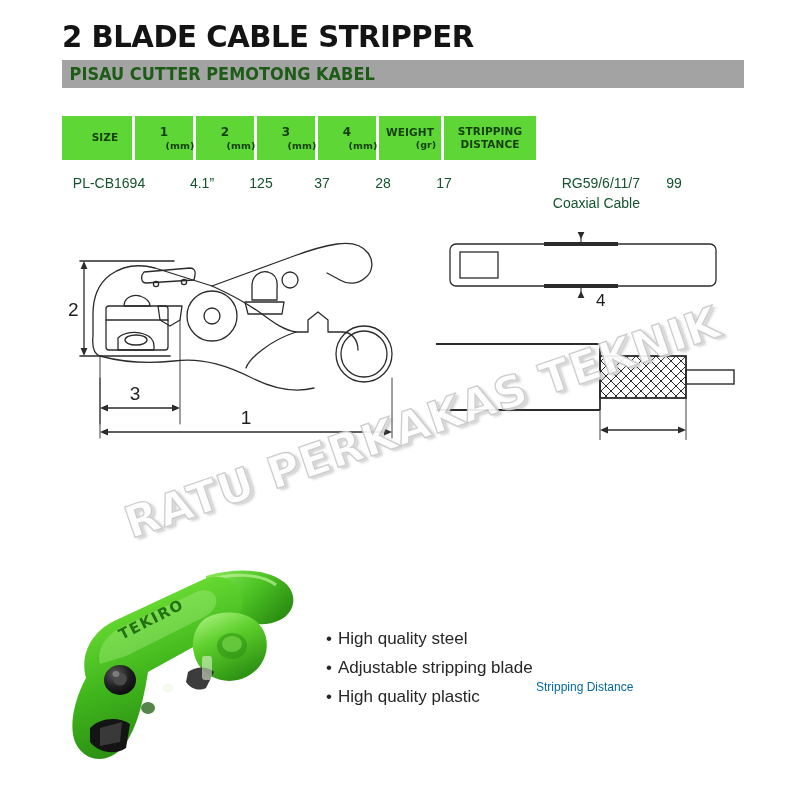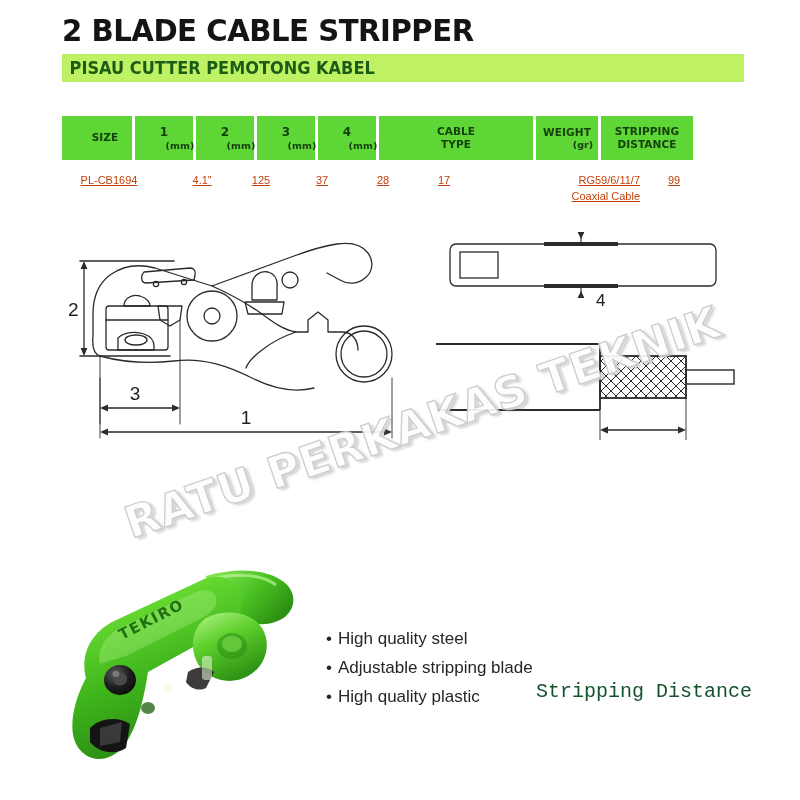--- a/index.html
+++ b/index.html
@@ -18,37 +18,37 @@
 
   .sheet {
     position: absolute;
     inset: 0;
   }
 
   
   .title-wrap {
     position: absolute;
     left: 62px;
-    top: 14px;
+    top: 20px;
     width: 690px;
   }
   .main-title {
     font-family: "DejaVu Sans", sans-serif;
     font-weight: 700;
     font-size: 31px;
     letter-spacing: -0.5px;
     color: #141414;
     line-height: 1.05;
     transform: scaleX(0.94);
     transform-origin: left center;
     white-space: nowrap;
   }
   .subtitle-bar {
     margin-top: 7px;
-    background: #bef264;
+    background: #a3a3a3;
     height: 28px;
     width: 682px;
     display: flex;
     align-items: center;
   }
   .subtitle-text {
     font-family: "DejaVu Sans", sans-serif;
     font-weight: 700;
     font-size: 17px;
     color: #1d5c16;
@@ -88,25 +88,24 @@
   .th .unit { font-size: 9.5px; margin-left: 32px; }
   .th .num  { font-size: 12px; }
 
   .tbody {
     display: flex;
     gap: 3px;
     padding-top: 13px;
   }
   .td {
     font-family: "Liberation Sans", sans-serif;
-    font-size: 11px;
-    color: #c2410c;
+    font-size: 14px;
+    color: #14532d;
     text-align: center;
     line-height: 1.45;
-    text-decoration: underline;
   }
   .td.left { text-align: right; padding-left: 10px; }
 
   
   .c-item { width: 94px; }
   .c-size { width: 54px; padding-left: 16px; }
   .c-n    { width: 58px; }
   .c-type { width: 154px; }
   .c-strip{ width: 92px; }
   .c-wt   { width: 62px; }
@@ -121,23 +120,23 @@
   .dim-label {
     font-family: "Liberation Sans", sans-serif;
     font-weight: 400;
     fill: #1f1f1f;
   }
 
   .strip-caption {
     position: absolute;
     left: 536px;
     top: 452px;
-    font-family: Liberation Mono, monospace;
-    font-size: 20px;
-    color: #14532d;
+    font-family: Liberation Sans, sans-serif;
+    font-size: 12px;
+    color: #0369a1;
     letter-spacing: 0px;
     white-space: nowrap;
   }
 
   
   .watermark {
     position: absolute;
     left: 118px;
     top: 500px;
     width: 520px;
@@ -216,24 +215,20 @@
         <span class="num">2</span>
         <span class="unit">(mm)</span>
       </div>
       <div class="th c-n">
         <span class="num">3</span>
         <span class="unit">(mm)</span>
       </div>
       <div class="th c-n">
         <span class="num">4</span>
         <span class="unit">(mm)</span>
-      </div>
-      <div class="th c-type">
-        <span>CABLE</span>
-        <span>TYPE</span>
       </div>
       <div class="th c-wt">
         <span>WEIGHT</span>
         <span class="unit">(gr)</span>
       </div>
       <div class="th c-strip">
         <span>STRIPPING</span>
         <span>DISTANCE</span>
       </div>
     </div>

